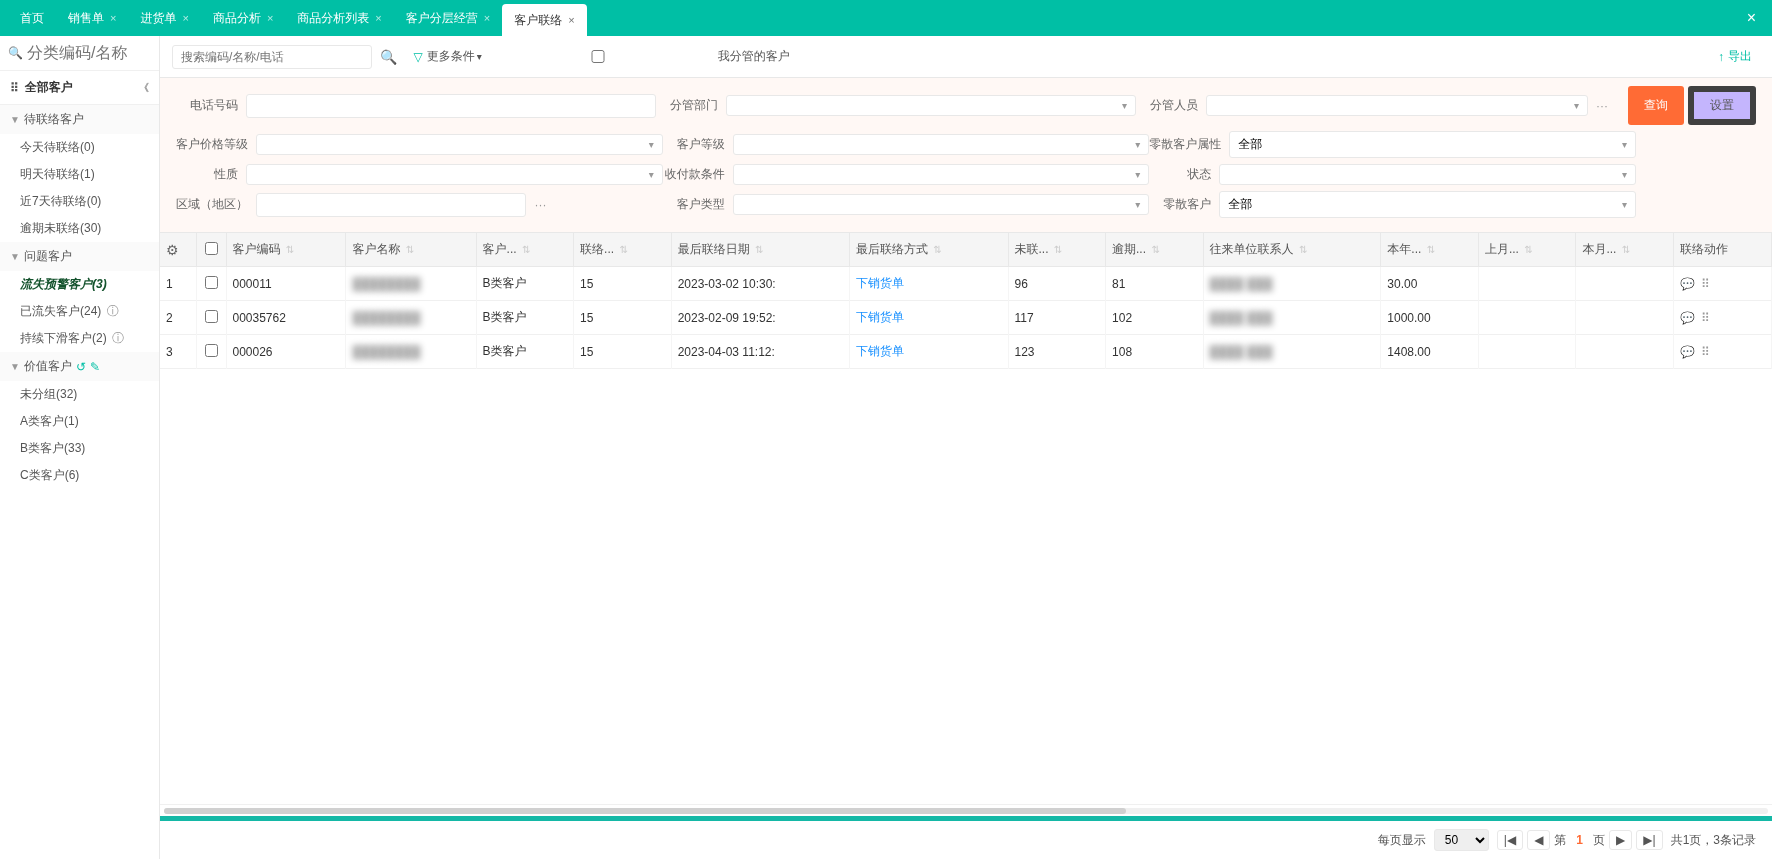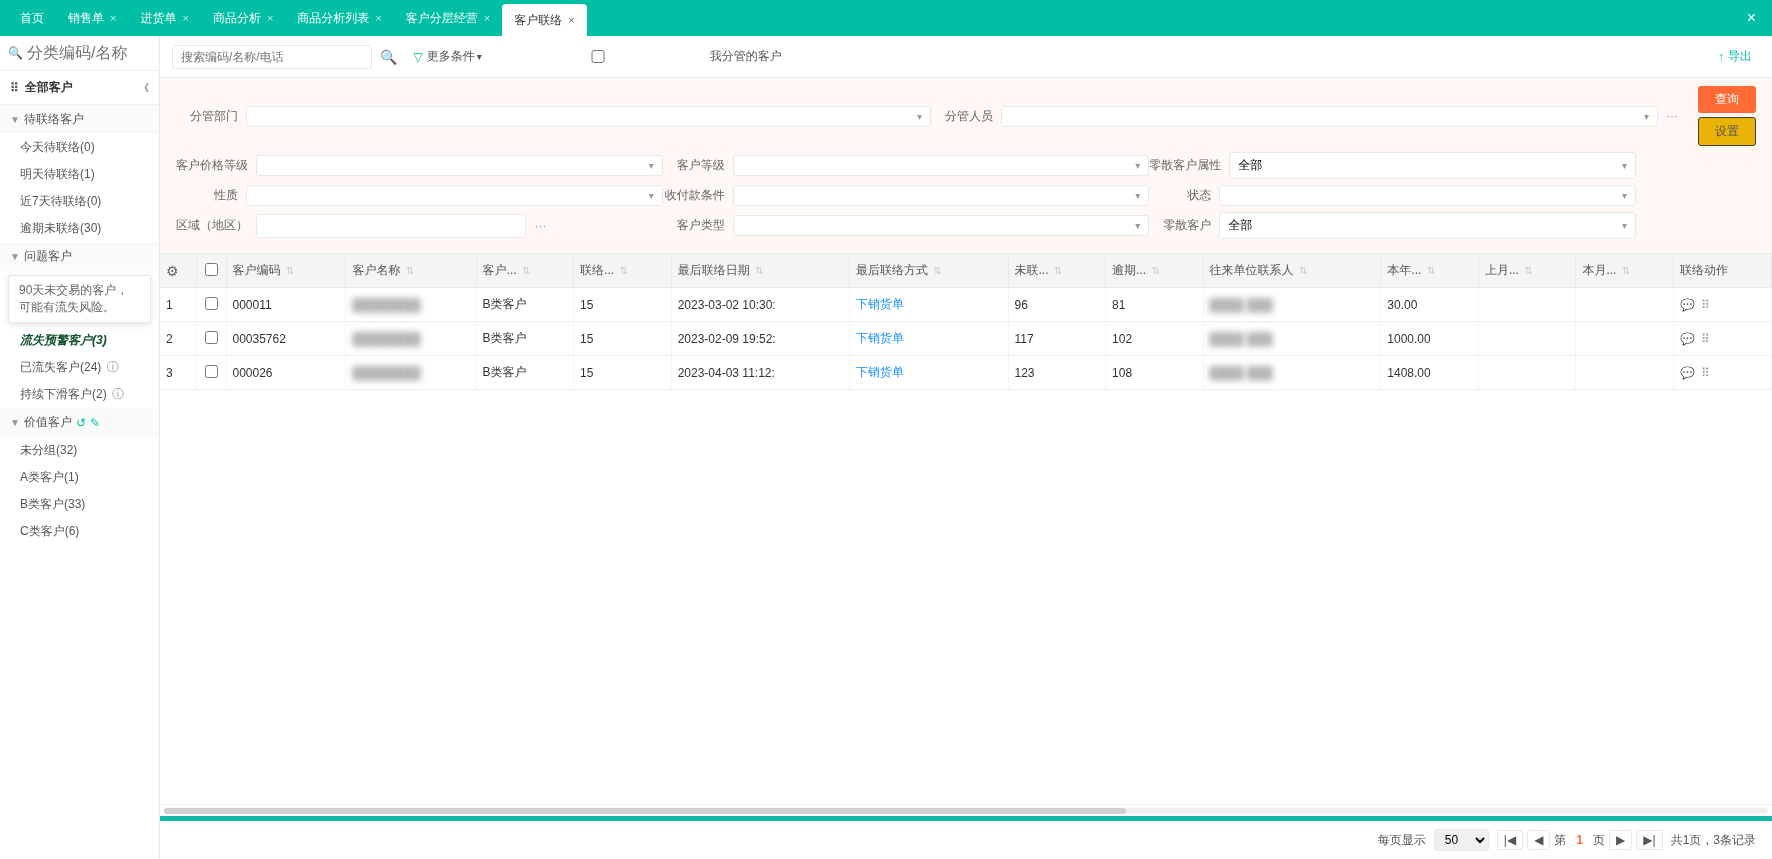--- a/index.html
+++ b/index.html
@@ -77,21 +77,21 @@
       background: white; padding: 8px 12px; border-bottom: 1px solid #e8e8e8;
       display: flex; align-items: center; gap: 8px;
     }
     .filter-bar input {
       border: 1px solid #e8e8e8; border-radius: 3px; padding: 4px 8px;
       font-size: 12px; width: 200px; outline: none;
     }
     .filter-search-icon { color: #ff6b35; cursor: pointer; font-size: 14px; }
     .filter-more { display: flex; align-items: center; color: #555; cursor: pointer; padding: 4px 8px; }
     .filter-more .filter-icon { margin-right: 4px; color: #00bfa5; }
-    .filter-checkbox { display: flex; align-items: center; gap: 12px; color: #555; cursor: pointer; }
+    .filter-checkbox { display: flex; align-items: center; gap: 20px; color: #555; cursor: pointer; }
     .filter-bar .spacer { flex: 1; }
     .export-btn {
       display: flex; align-items: center; gap: 4px; color: #00bfa5; cursor: pointer;
       padding: 4px 8px; border: none; background: none;
     }
 
     
     .filter-panel {
       background: #fff8f5; border-bottom: 1px solid #e8e8e8; padding: 8px 16px;
     }
@@ -109,28 +109,28 @@
       font-size: 12px; outline: none; background: white; min-width: 0;
     }
     .filter-select {
       flex: 1; border: 1px solid #e8e8e8; border-radius: 3px; padding: 4px 8px;
       font-size: 12px; outline: none; background: white; min-width: 0;
       display: flex; align-items: center; justify-content: space-between; cursor: pointer;
     }
     .filter-select .caret { color: #999; font-size: 10px; }
     .filter-dots { color: #999; padding: 0 8px; cursor: pointer; }
     .filter-actions {
-      display: flex; flex-direction: column; gap: 4px; padding-left: 12px;
+      display: flex; flex-direction: row; gap: 4px; padding-left: 12px;
     }
     .query-btn {
       background: #ff6b35; color: white; border: none; border-radius: 3px;
       padding: 5px 16px; cursor: pointer; font-size: 12px;
     }
     .settings-btn {
-      background: #eab308; color: #555; border: 1px solid #404040; border-radius: 3px;
+      background: #c4b5fd; color: #555; border: 6px solid #404040; border-radius: 3px;
       padding: 5px 16px; cursor: pointer; font-size: 12px; text-align: right;
     }
 
     
     .table-container {
       flex: 1; overflow: auto; background: white;
     }
     table {
       width: 100%; border-collapse: collapse; min-width: 1200px;
     }
@@ -253,23 +253,20 @@
       <div class="sidebar-item">今天待联络(0)</div>
       <div class="sidebar-item">明天待联络(1)</div>
       <div class="sidebar-item">近7天待联络(0)</div>
       <div class="sidebar-item">逾期未联络(30)</div>
     </div>
 
     <div class="sidebar-group">
       <div class="sidebar-group-title">
         <span class="arrow">▼</span>
         <span>问题客户</span>
-      </div>
-      <div class="sidebar-tooltip">
-        <span>90天未交易的客户，可能有流失风险。</span>
       </div>
       <div class="sidebar-item active">流失预警客户(3)</div>
       <div class="sidebar-item">
         <span>已流失客户(24)</span>
         <span style="color:#999;margin-left:2px;">ⓘ</span>
       </div>
       <div class="sidebar-item">
         <span>持续下滑客户(2)</span>
         <span style="color:#999;margin-left:2px;">ⓘ</span>
       </div>
@@ -306,20 +303,24 @@
       <div class="spacer"></div>
       <button class="export-btn">
         <span>↑</span>
         <span>导出</span>
       </button>
     </div>
 
     <div class="filter-panel">
 
       <div class="filter-row">
+        <div class="filter-field">
+          <span class="filter-label">电话号码</span>
+          <input class="filter-input" type="text" style="">
+        </div>
         <div class="filter-field">
           <span class="filter-label">分管部门</span>
           <div class="filter-select">
             <span></span>
             <span class="caret">▾</span>
           </div>
         </div>
         <div class="filter-field">
           <span class="filter-label">分管人员</span>
           <div class="filter-select">

